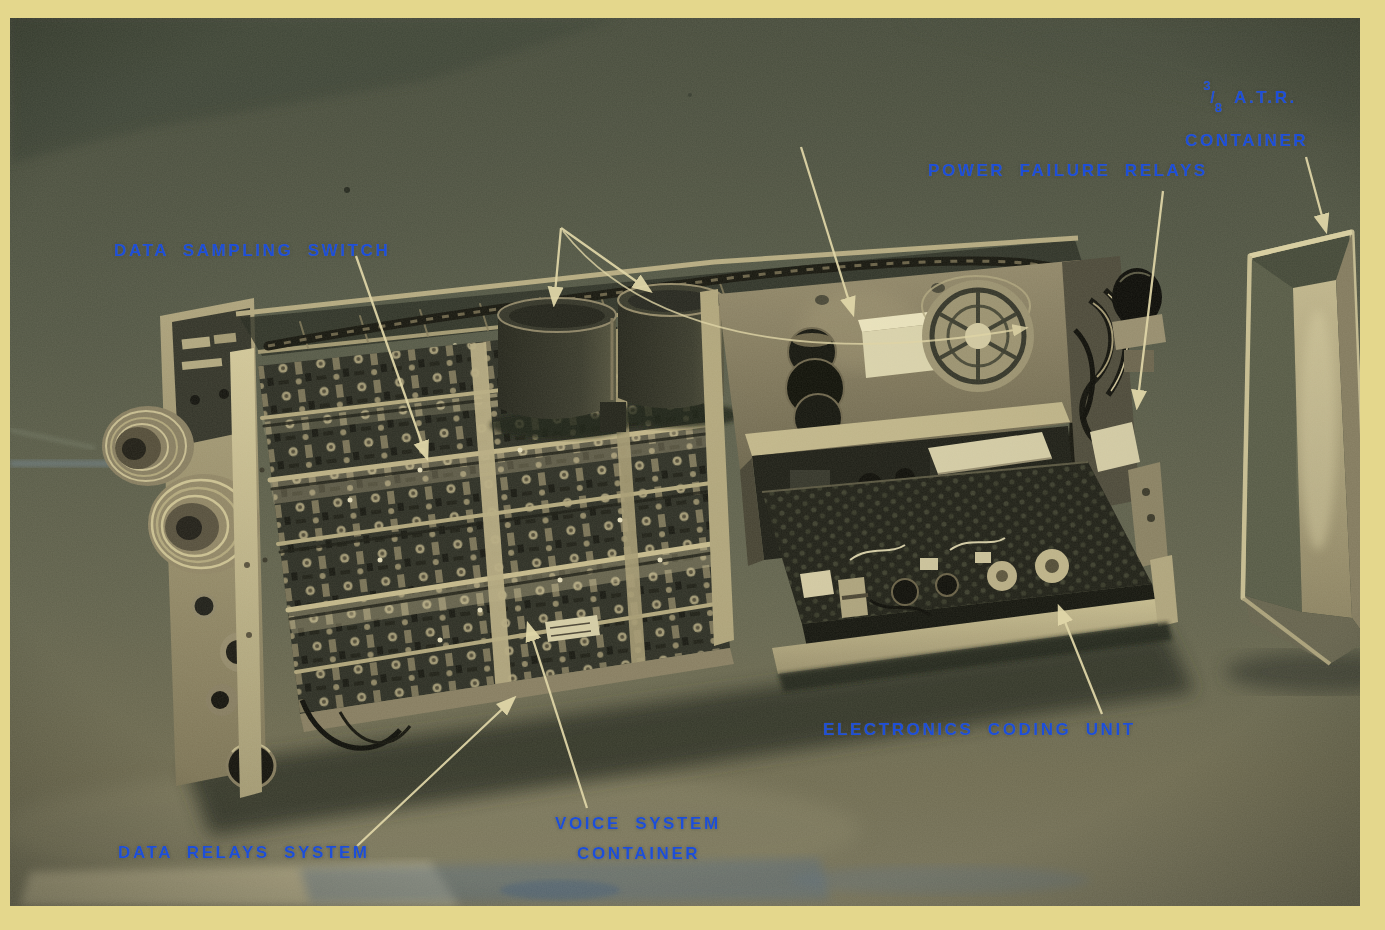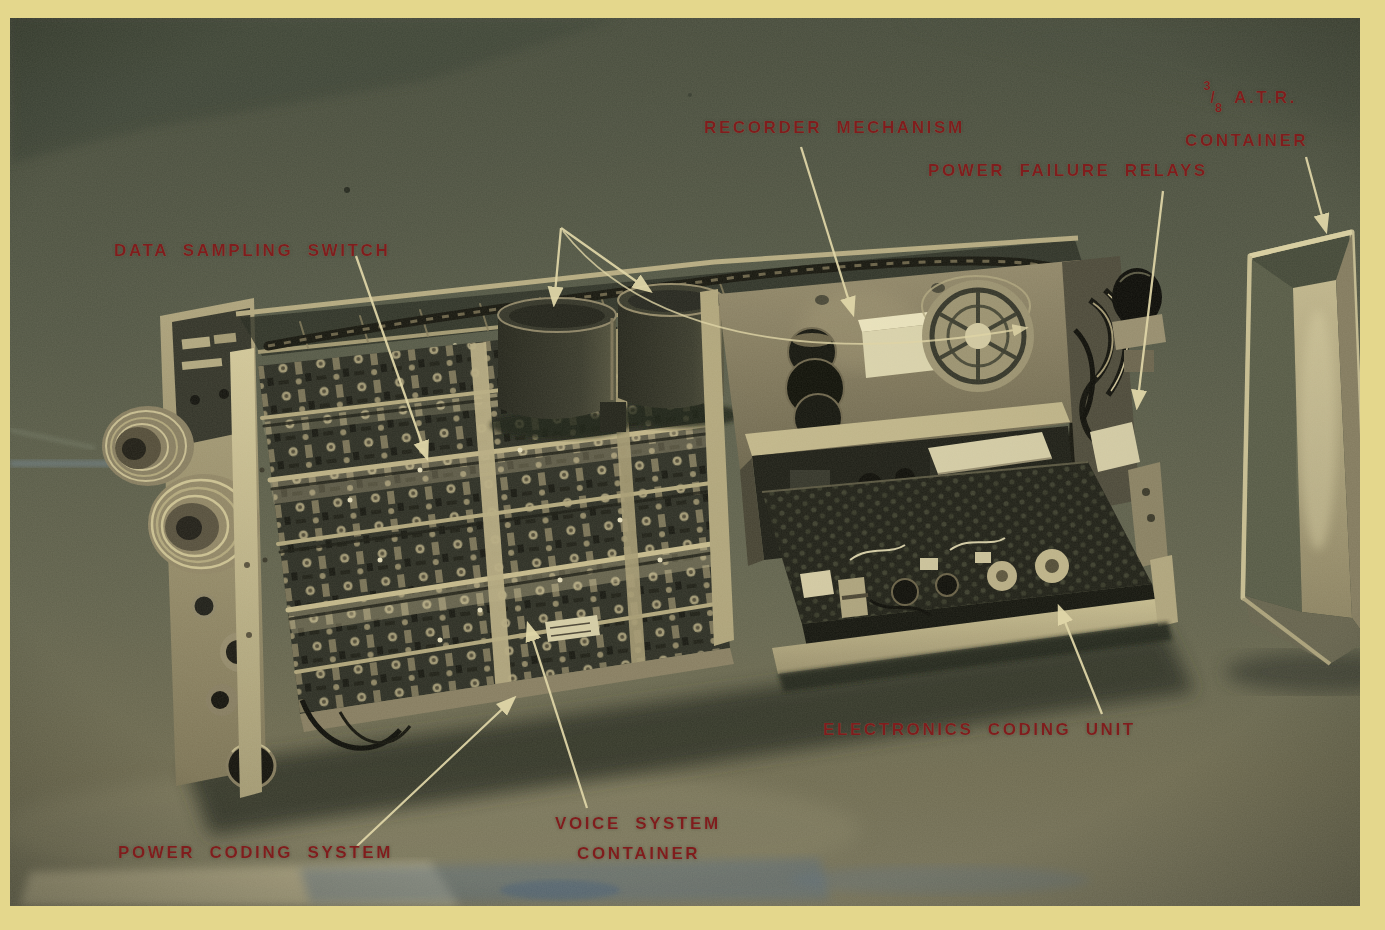--- a/index.html
+++ b/index.html
@@ -10,21 +10,21 @@
     overflow:hidden;
     font-family:"Liberation Sans",sans-serif;
   }
   .photo-art{position:absolute;left:0;top:0;z-index:1;}
   .leaders{position:absolute;left:0;top:0;z-index:2;}
   .label{
     position:absolute;
     font:700 17px/1.3 "Liberation Sans",sans-serif;
     letter-spacing:2.6px;
     word-spacing:7px;
-    color:#7f1d1d;
+    color:#1d4ed8;
     white-space:nowrap;
     z-index:3;
     text-shadow:0 0 3px rgba(46,51,36,.55),0 0 1px rgba(240,232,190,.5);
     -webkit-font-smoothing:antialiased;
   }
   .label .fnum{font-size:13px;position:relative;top:-6px;letter-spacing:0;}
   .label .fden{font-size:13px;position:relative;top:5px;letter-spacing:0;}
   .label .fslash{font-size:16px;letter-spacing:0;}
   .label .frac{margin-right:12px;}
   #lbl-dss{left:114px;top:240px;}
@@ -365,24 +365,23 @@
       <path d="M801,147 L853,314" marker-end="url(#arw)"></path>
       <path d="M1163,191 L1137,407" marker-end="url(#arw)"></path>
       <path d="M1306,157 L1326,231" marker-end="url(#arw)"></path>
       <path d="M357,846 L514,698" marker-end="url(#arw)"></path>
       <path d="M587,808 L528,624" marker-end="url(#arw)"></path>
       <path d="M1102,714 L1059,607" marker-end="url(#arw)"></path>
     </g>
   </svg>
 
   <div class="label" id="lbl-dss">DATA SAMPLING SWITCH</div>
-  <div class="label" id="lbl-rm">RECORDER MECHANISM</div>
   <div class="label" id="lbl-pfr">POWER FAILURE RELAYS</div>
   <div class="label" id="lbl-atr1">
     <span class="frac"><sup class="fnum">3</sup><span class="fslash">/</span><sub class="fden">8</sub></span><span>A.T.R.</span>
   </div>
   <div class="label" id="lbl-atr2">CONTAINER</div>
-  <div class="label" id="lbl-dcs">POWER CODING SYSTEM</div>
+  <div class="label" id="lbl-dcs">DATA RELAYS SYSTEM</div>
   <div class="label" id="lbl-vca1">VOICE SYSTEM</div>
   <div class="label" id="lbl-vca2">CONTAINER</div>
   <div class="label" id="lbl-epu">ELECTRONICS CODING UNIT</div>
 
 </div>
 
 </body></html>

